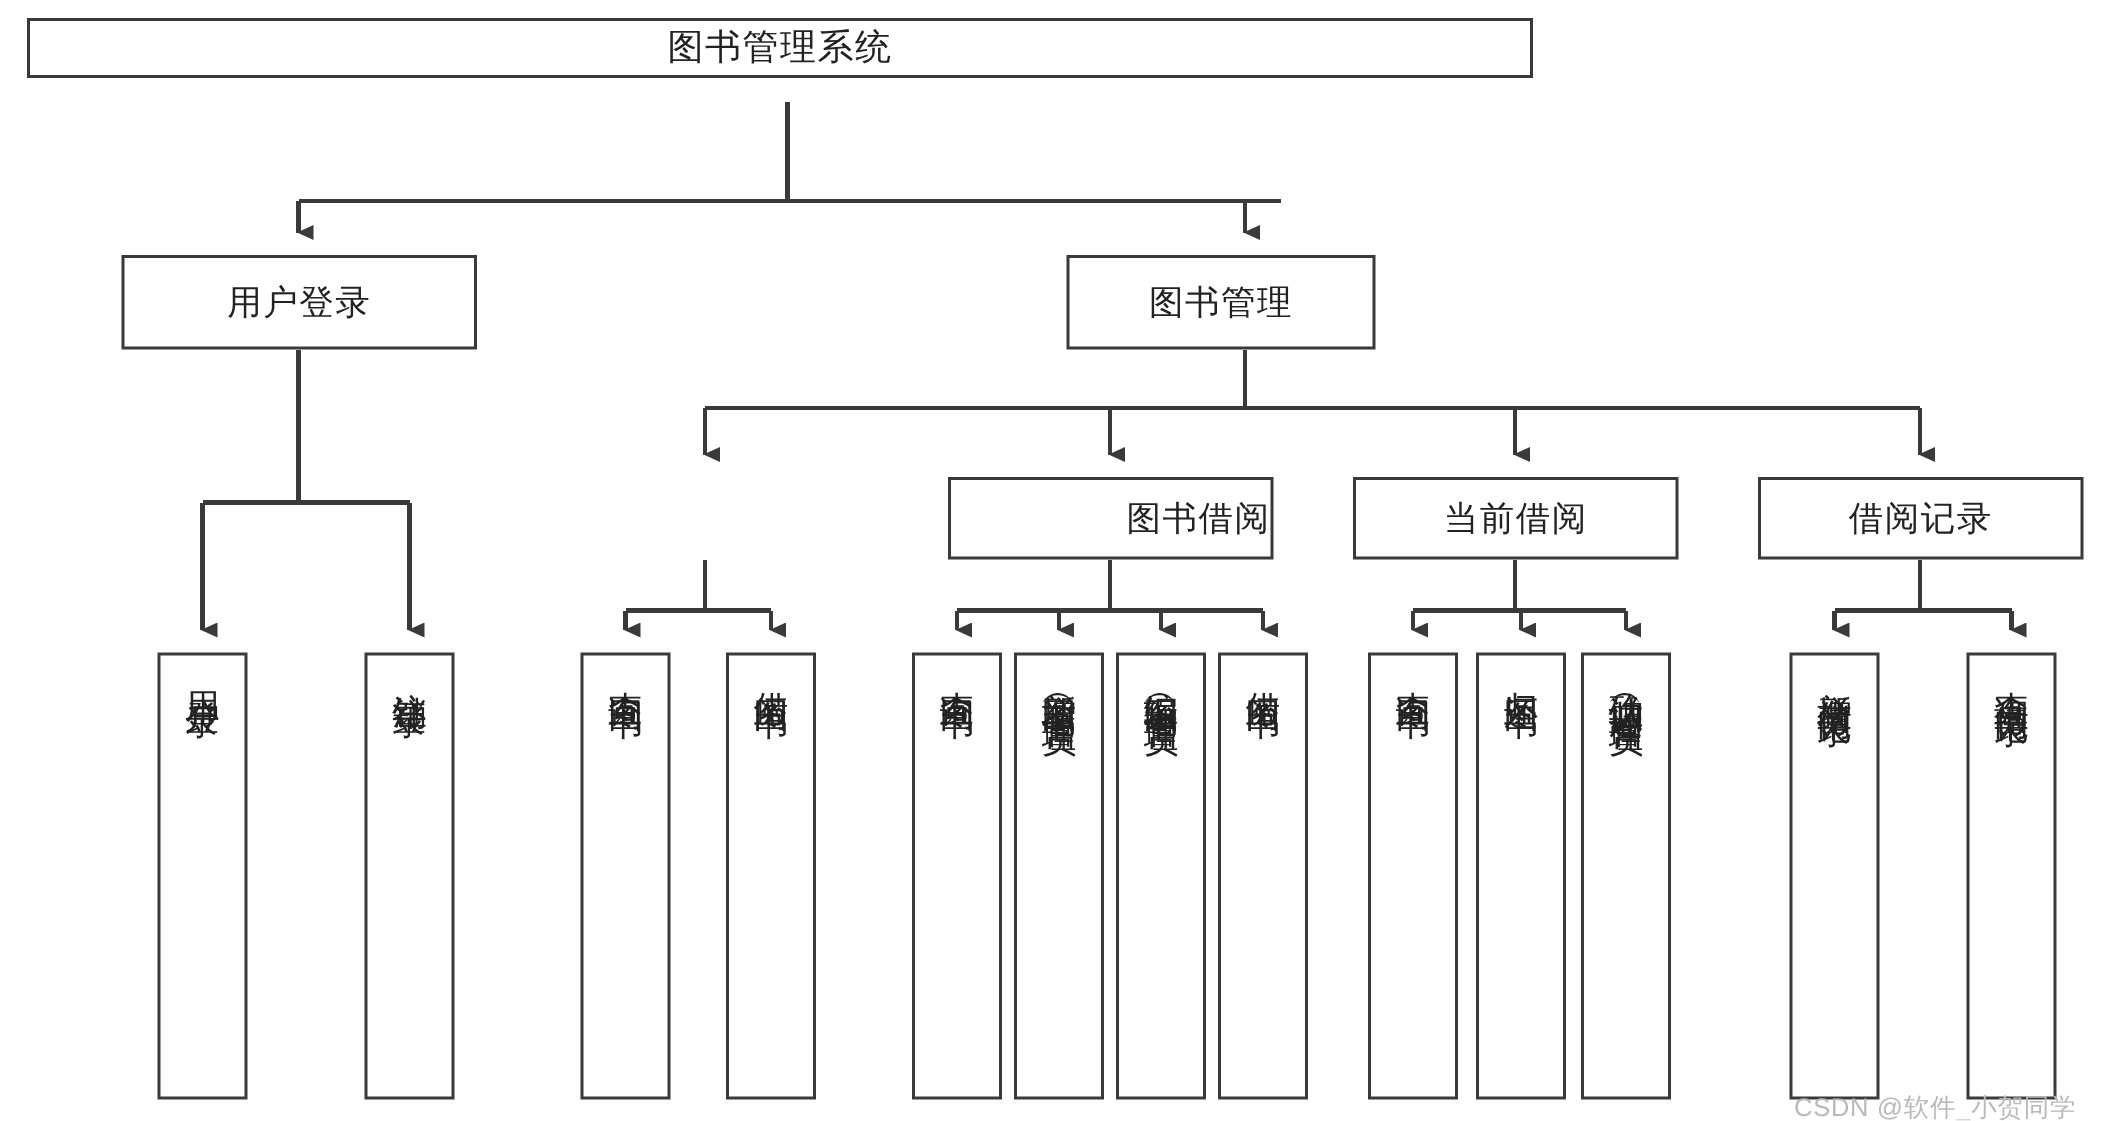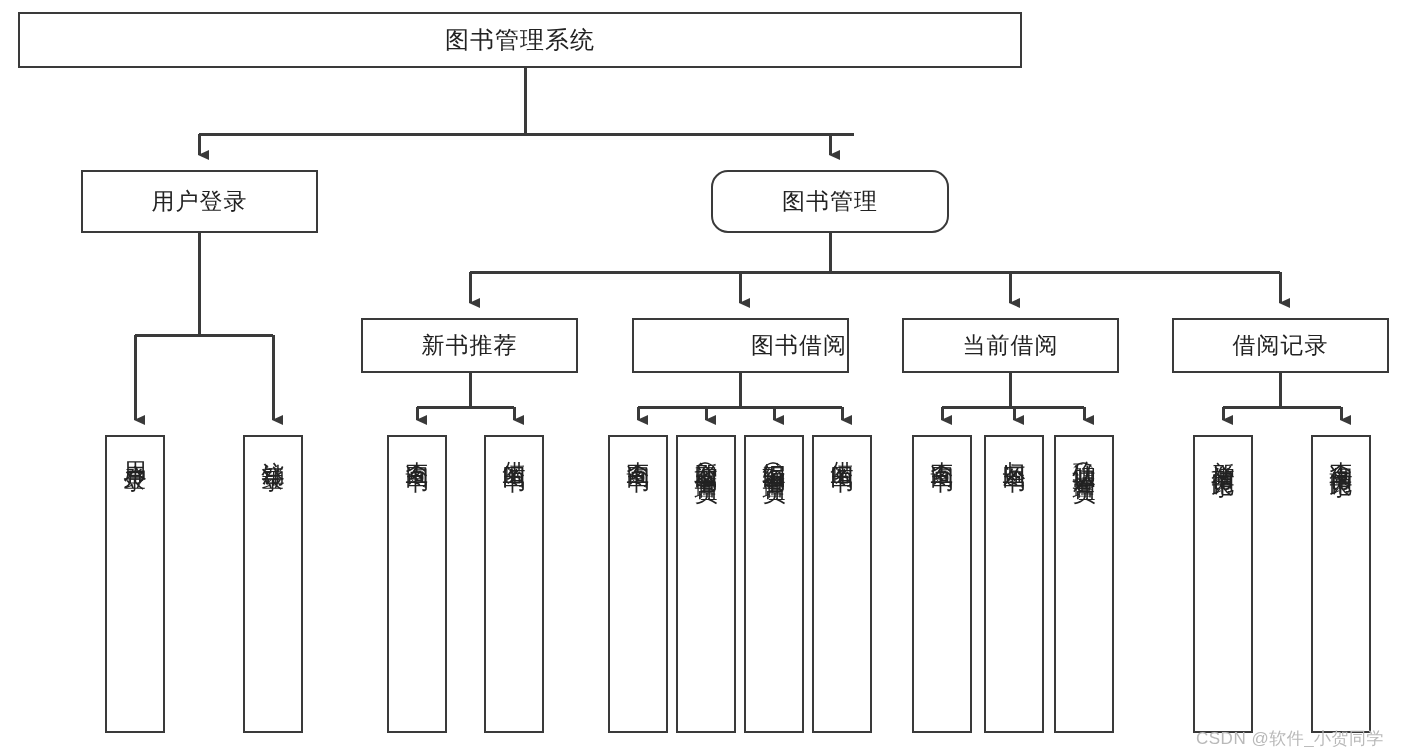--- a/index.html
+++ b/index.html
@@ -114,34 +114,31 @@
       <path d="M 1014 407 L 1014 420" marker-end="url(#arrow)"></path>
       <path d="M 1084 407 L 1084 420" marker-end="url(#arrow)"></path>
 
       <path d="M 1280 373 L 1280 407"></path>
       <path d="M 1223 407 L 1341 407"></path>
       <path d="M 1223 407 L 1223 420" marker-end="url(#arrow)"></path>
       <path d="M 1341 407 L 1341 420" marker-end="url(#arrow)"></path>
     </g>
   </svg>
 
-  <div class="node horizontal root" style="left: 18px; top: 12px; width: 1004px; height: 56px;">
+  <div class="node horizontal root" style="left: 18px; top: 12px; width: 1004px; height: 40px;">
     <span>图书管理系统</span>
   </div>
 
   <div class="node horizontal" style="left: 81px; top: 170px; width: 237px; height: 63px;">
     <span>用户登录</span>
   </div>
-  <div class="node horizontal" style="left: 711px; top: 170px; width: 238px; height: 63px; border-radius: 17px;">
+  <div class="node horizontal" style="left: 711px; top: 170px; width: 206px; height: 63px;">
     <span>图书管理</span>
   </div>
 
-  <div class="node horizontal" style="left: 361px; top: 318px; width: 217px; height: 55px;">
-    <span>新书推荐</span>
-  </div>
   <div class="node horizontal" style="left: 632px; top: 318px; width: 217px; height: 55px; justify-content: flex-end;">
     <span>图书借阅</span>
   </div>
   <div class="node horizontal" style="left: 902px; top: 318px; width: 217px; height: 55px;">
     <span>当前借阅</span>
   </div>
   <div class="node horizontal" style="left: 1172px; top: 318px; width: 217px; height: 55px;">
     <span>借阅记录</span>
   </div>
 

